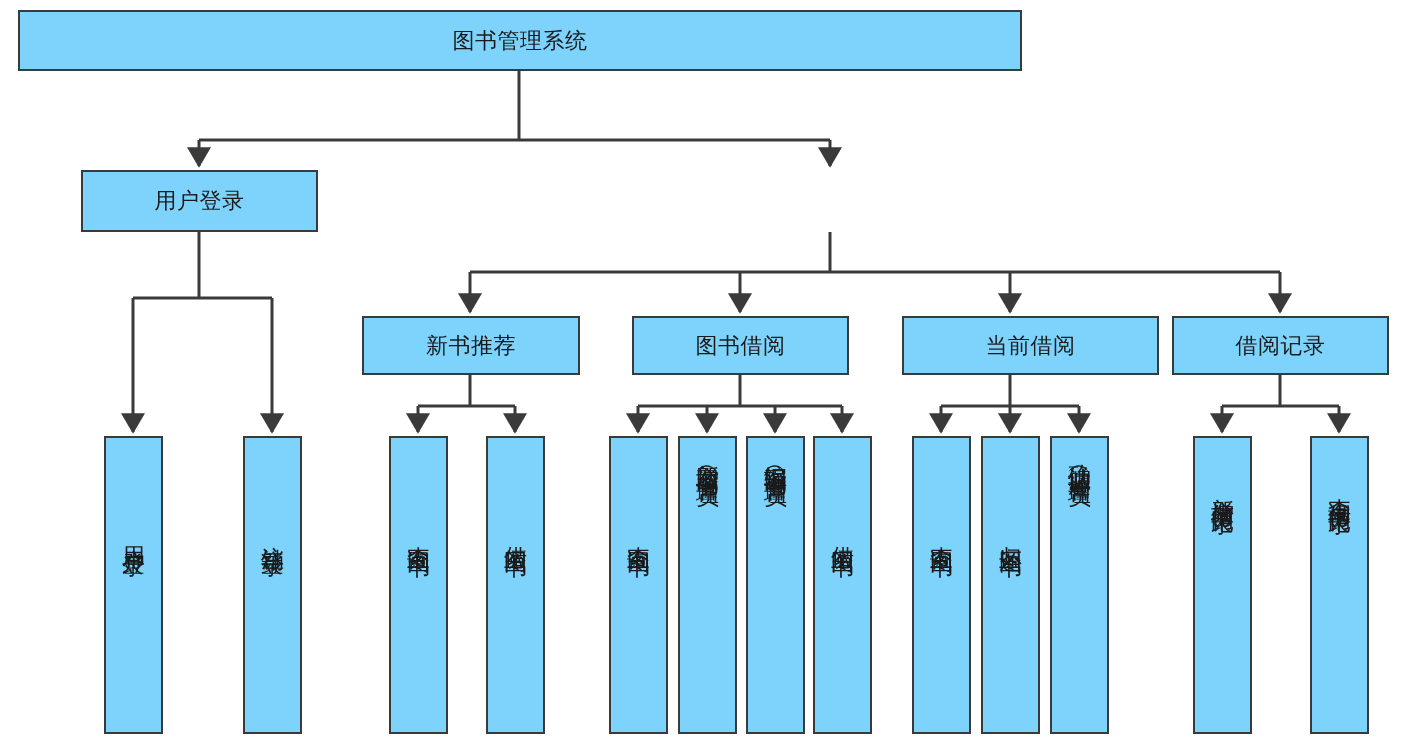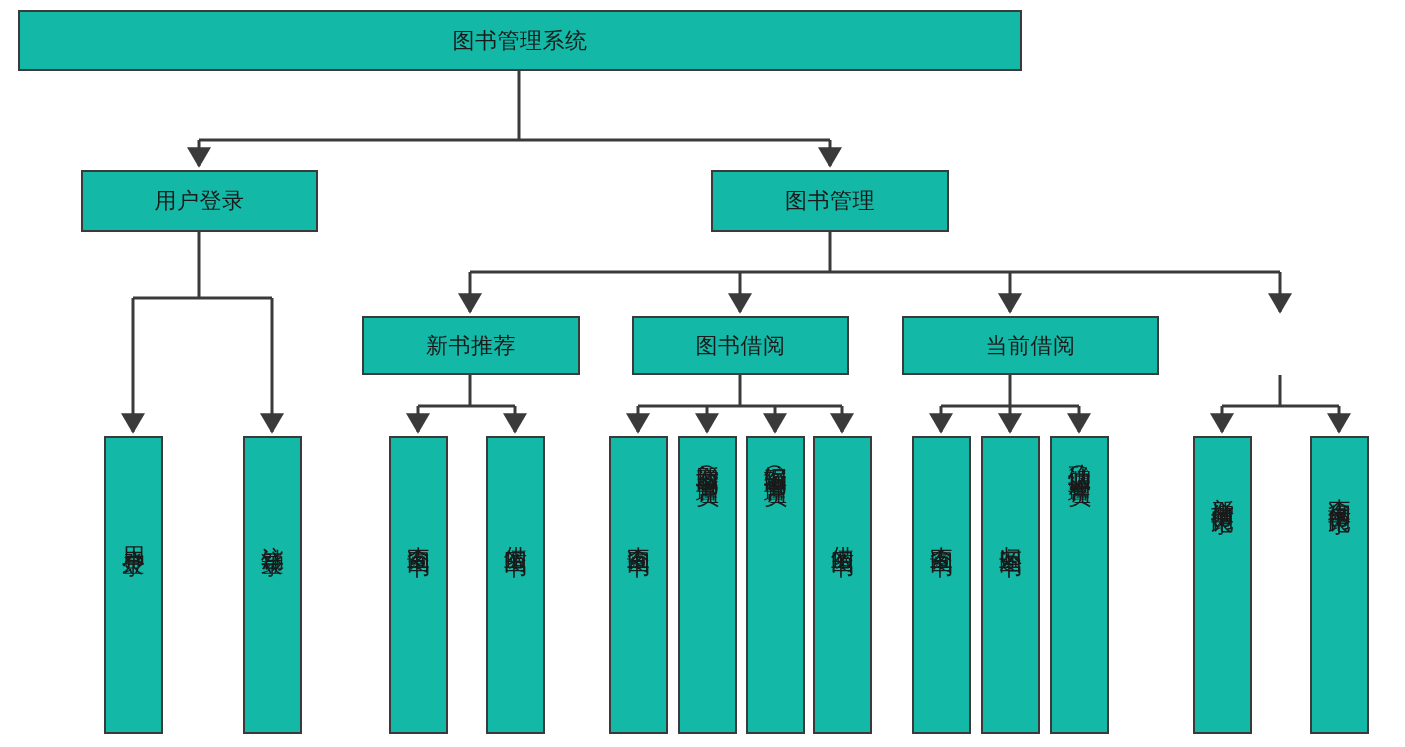--- a/index.html
+++ b/index.html
@@ -21,21 +21,21 @@
   #diagram-svg {
     position: absolute;
     left: 0;
     top: 0;
     width: 1405px;
     height: 747px;
   }
   .node {
     position: absolute;
     box-sizing: border-box;
-    background: #14b8a6;
+    background: #7dd3fc;
     border: 2px solid #3a3a3a;
     display: flex;
     align-items: center;
     justify-content: center;
     color: #1a1a1a;
   }
   .node .label {
     display: block;
     text-align: center;
     line-height: 1.18;
@@ -128,32 +128,32 @@
     </g>
   </svg>
 
   <div class="node horiz" style="left:18px; top:10px; width:1004px; height:61px;">
     <span class="label">图书管理系统</span>
   </div>
 
   <div class="node horiz" style="left:81px; top:170px; width:237px; height:62px;">
     <span class="label">用户登录</span>
   </div>
-  <div class="node horiz" style="left:711px; top:170px; width:238px; height:62px;">
-    <span class="label">图书管理</span>
-  </div>
 
   <div class="node horiz" style="left:632px; top:316px; width:217px; height:59px;">
     <span class="label">图书借阅</span>
   </div>
   <div class="node horiz" style="left:362px; top:316px; width:218px; height:59px;">
     <span class="label">新书推荐</span>
   </div>
   <div class="node horiz" style="left:902px; top:316px; width:257px; height:59px;">
     <span class="label">当前借阅</span>
+  </div>
+  <div class="node horiz" style="left:1172px; top:316px; width:217px; height:59px;">
+    <span class="label">借阅记录</span>
   </div>
 
   <div class="node vert center" style="left:104px; top:436px; width:59px; height:298px; padding-top:90px;">
     <span class="label">用户登录</span>
   </div>
   <div class="node vert center" style="left:243px; top:436px; width:59px; height:298px; padding-top:90px;">
     <span class="label">注销登录</span>
   </div>
 
   <div class="node vert center" style="left:389px; top:436px; width:59px; height:298px; padding-top:90px;">

